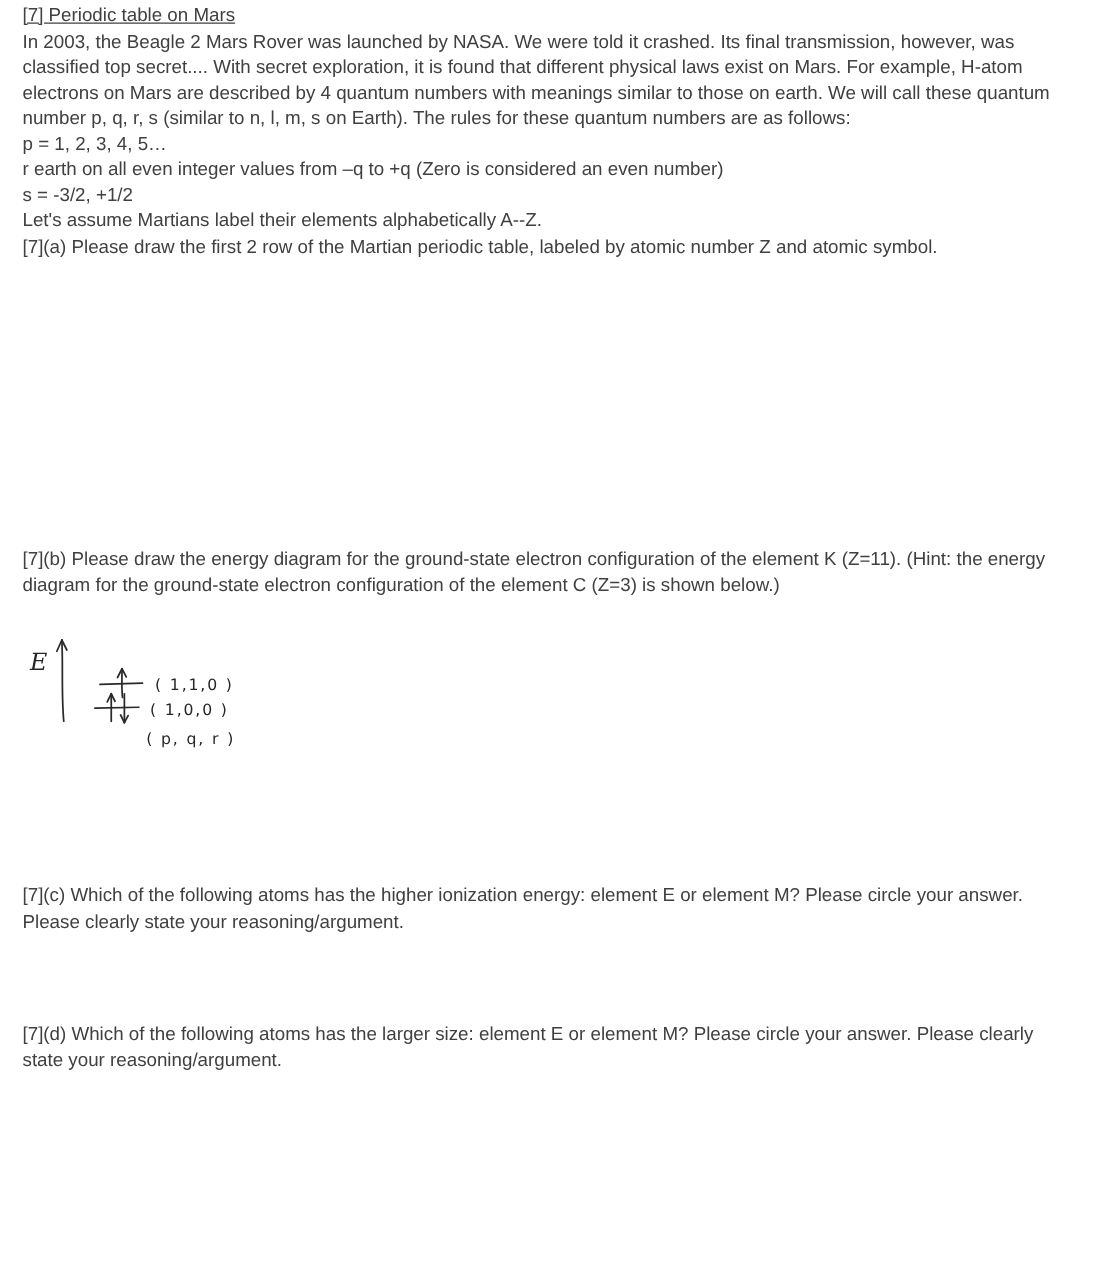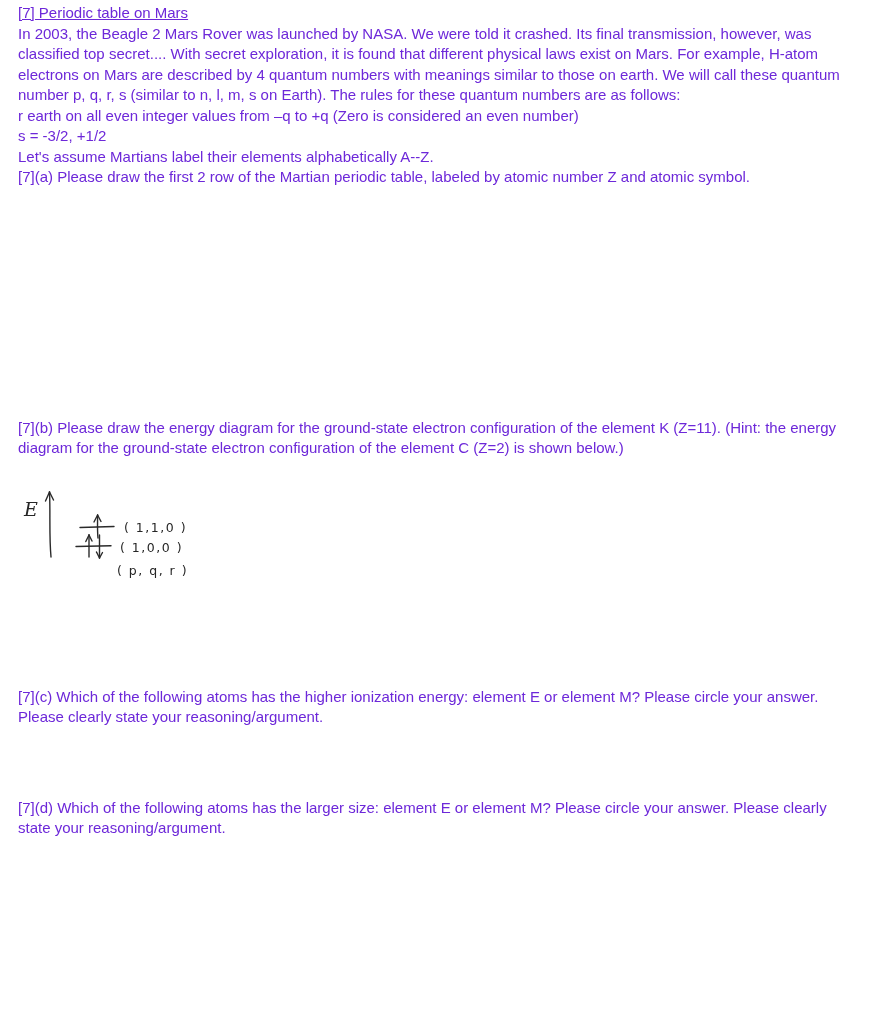--- a/index.html
+++ b/index.html
@@ -6,21 +6,21 @@
   .page {
     position: relative;
     width: 875px;
     height: 864px;
     box-sizing: border-box;
     padding: 3px 30px 0 18px;
     background: #ffffff;
     font-family: "Liberation Sans", sans-serif;
     font-size: 15px;
     line-height: 20.5px;
-    color: #6d28d9;
+    color: #404040;
     overflow: hidden;
   }
   p { margin: 0; }
   .title { text-decoration: underline; }
   .q-b { margin-top: 230px; }
   .diagram-wrap { margin-top: 24px; margin-left: 2px; height: 112px; }
   .q-c { margin-top: 92px; }
   .q-d { margin-top: 70px; }
   svg text { font-family: "DejaVu Sans", sans-serif; fill: #262626; }
   svg .hand { letter-spacing: 1.5px; font-size: 12.5px; }
@@ -29,28 +29,29 @@
 </style>
 </head>
 <body>
 
 <div class="page">
 
   <p class="title">[7] Periodic table on Mars</p>
 
   <p>In 2003, the Beagle 2 Mars Rover was launched by NASA. We were told it crashed. Its final transmission, however, was classified top secret.... With secret exploration, it is found that different physical laws exist on Mars. For example, H-atom electrons on Mars are described by 4 quantum numbers with meanings similar to those on earth. We will call these quantum number p, q, r, s (similar to n, l, m, s on Earth). The rules for these quantum numbers are as follows:</p>
 
+  <p>p = 1, 2, 3, 4, 5…</p>
   <p>r earth on all even integer values from –q to +q (Zero is considered an even number)</p>
   <p>s = -3/2, +1/2</p>
 
   <p>Let's assume Martians label their elements alphabetically A--Z.</p>
 
   <p>[7](a) Please draw the first 2 row of the Martian periodic table, labeled by atomic number Z and atomic symbol.</p>
 
-  <p class="q-b">[7](b) Please draw the energy diagram for the ground-state electron configuration of the element K (Z=11). (Hint: the energy diagram for the ground-state electron configuration of the element C (Z=2) is shown below.)</p>
+  <p class="q-b">[7](b) Please draw the energy diagram for the ground-state electron configuration of the element K (Z=11). (Hint: the energy diagram for the ground-state electron configuration of the element C (Z=3) is shown below.)</p>
 
   <div class="diagram-wrap">
     <svg width="230" height="112" viewBox="0 0 230 112">
 
       <text class="axisE" x="4" y="33">E</text>
 
       <g>
         <path d="M31 74 C 29 52, 30.5 30, 29.5 9"></path>
         <path d="M29.5 9 L25.5 18"></path>
         <path d="M29.5 9 L33.5 17"></path>

